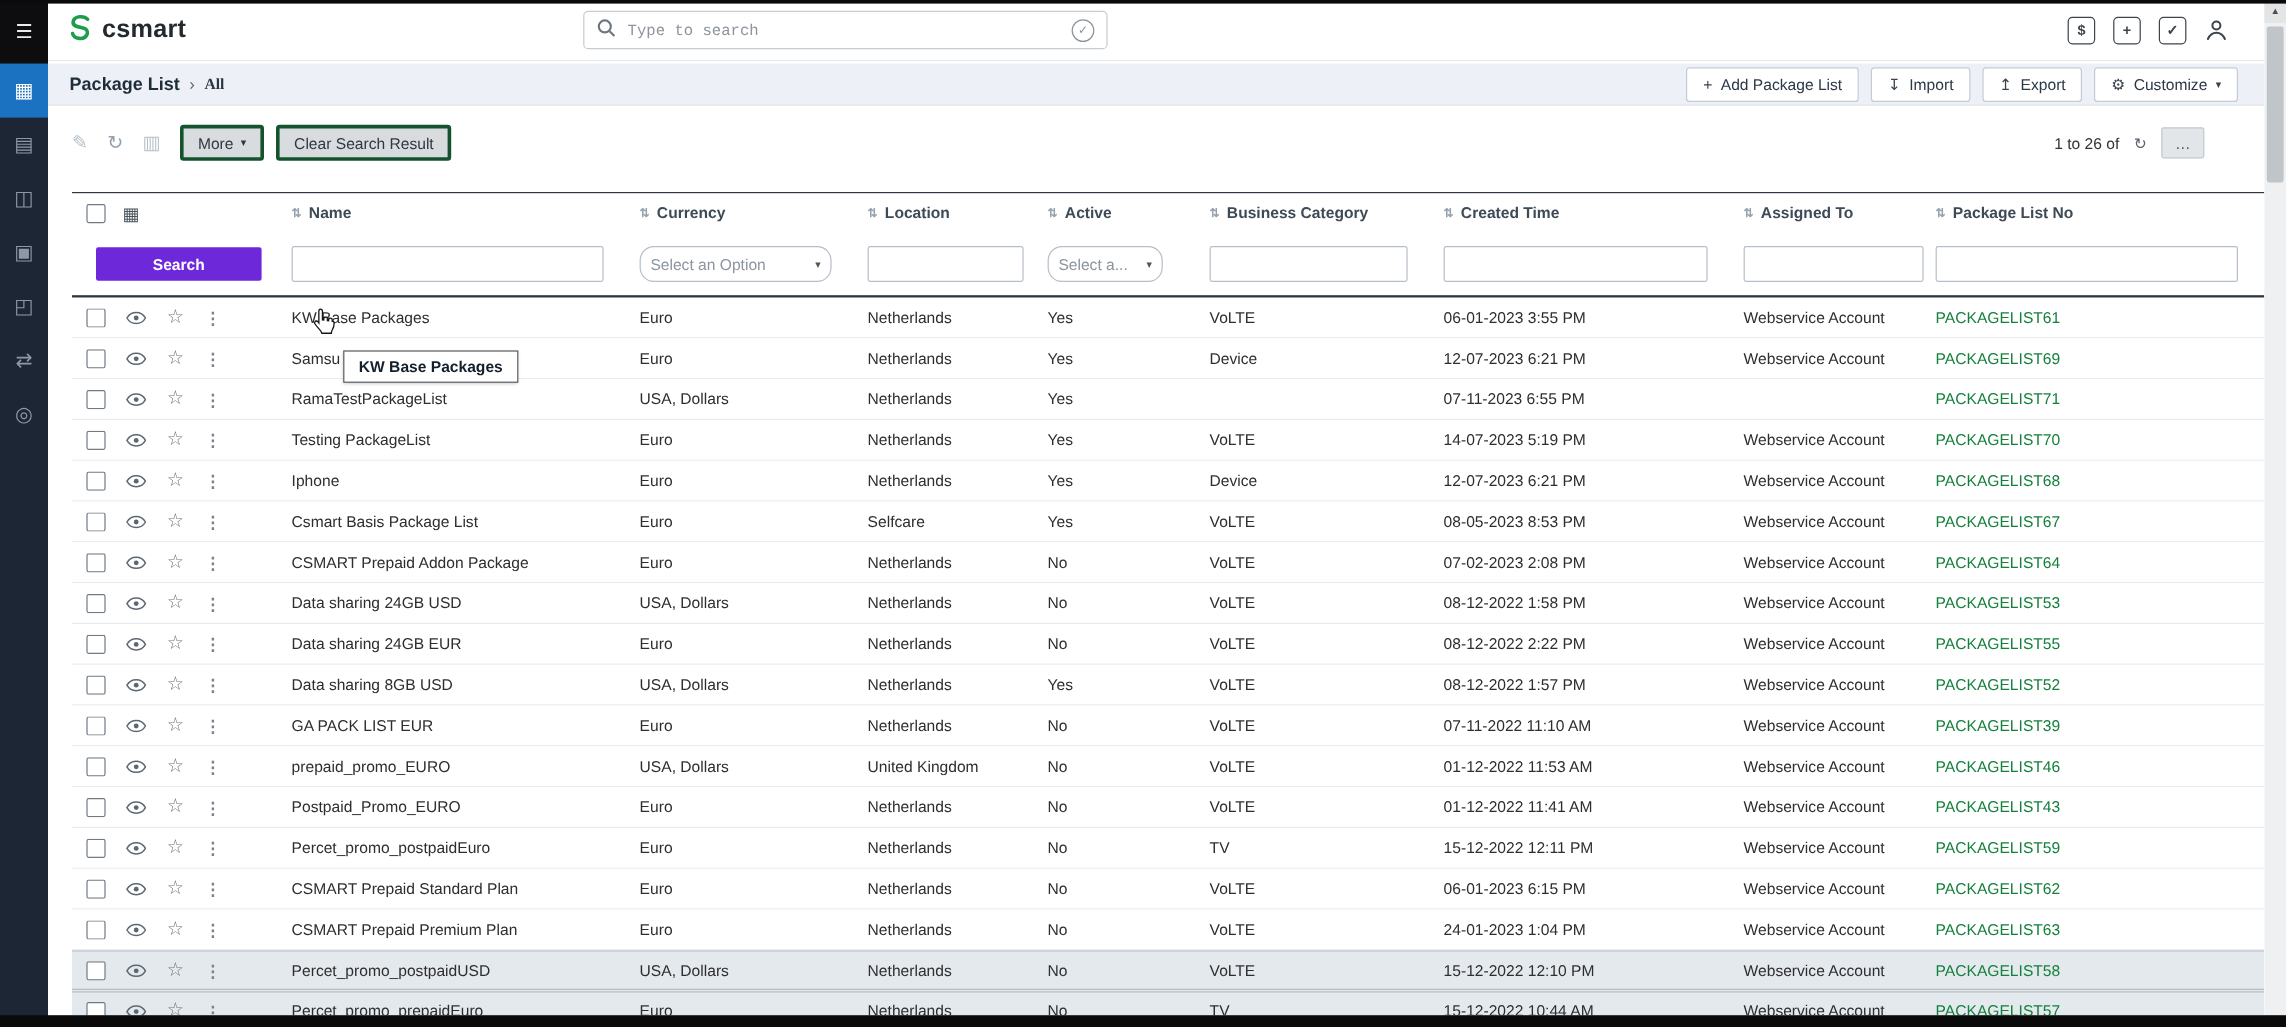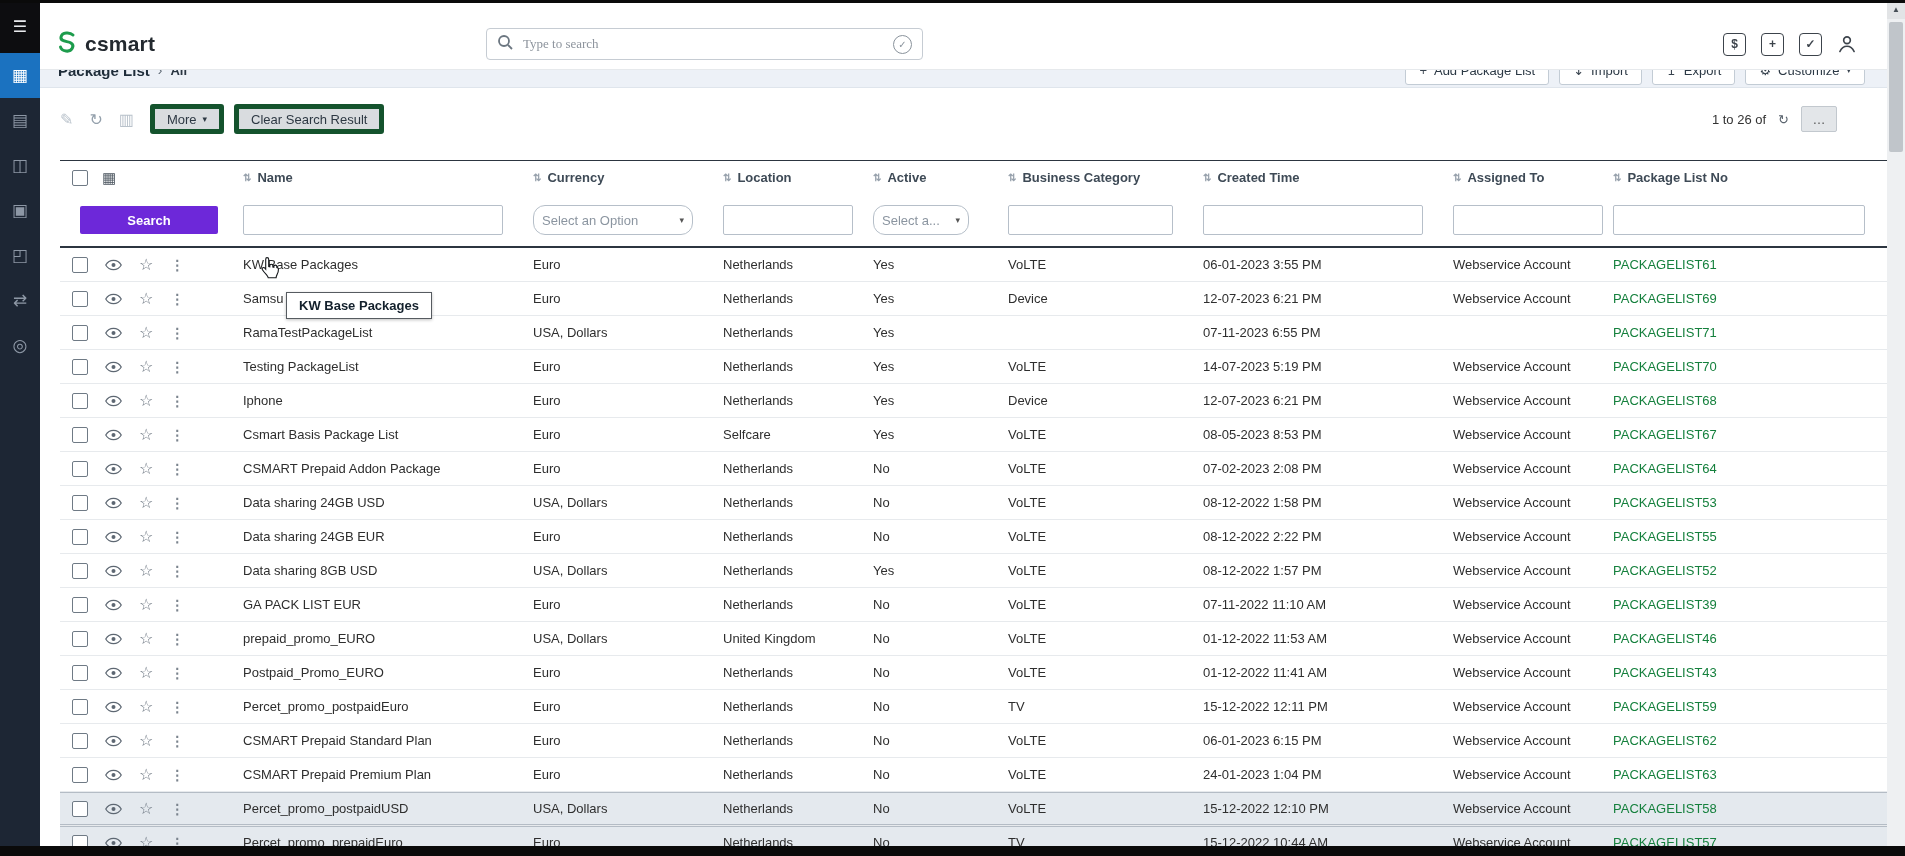--- a/index.html
+++ b/index.html
@@ -11,55 +11,55 @@
   .bottom-strip{position:absolute;left:0;bottom:0;width:100%;height:10px;background:#0a0a0a;z-index:40;}
 
   
   .sidebar{position:absolute;left:0;top:0;bottom:0;width:40px;background:#1d2634;z-index:30;}
   .sidebar-top{height:53px;background:#0d0d10;display:flex;align-items:center;justify-content:center;
                color:#e8eaed;font-size:16px;cursor:pointer;}
   .sb-item{height:45px;display:flex;align-items:center;justify-content:center;color:#8d97a5;font-size:17px;cursor:pointer;}
   .sb-item.selected{background:#1b72c0;color:#fff;}
 
   
-  .appbar{position:absolute;left:40px;right:18px;top:19px;height:50px;background:#fff;
+  .appbar{position:absolute;left:40px;right:18px;top:0;height:50px;background:#fff;
           border-bottom:1px solid #e6e9ec;display:flex;align-items:center;z-index:10;}
   .logo{display:flex;align-items:center;gap:5px;margin-left:14px;}
   .logo-text{font-size:21px;font-weight:600;color:#23292f;letter-spacing:.2px;}
   .topsearch{position:absolute;left:446px;top:9px;width:437px;height:32px;border:1px solid #c6ccd3;
              border-radius:4px;display:flex;align-items:center;padding:0 10px;gap:8px;box-sizing:border-box;background:#fff;}
-  .topsearch input{flex:1;border:none;outline:none;font-size:13px;color:#333;font-family:Liberation Serif, serif;background:transparent;}
+  .topsearch input{flex:1;border:none;outline:none;font-size:13px;color:#333;font-family:Liberation Mono, monospace;background:transparent;}
   .topsearch input::placeholder{color:#8d949d;}
   .scope{width:17px;height:17px;border:1.3px solid #8a939c;border-radius:50%;color:#8a939c;font-size:10px;
          display:flex;align-items:center;justify-content:center;cursor:pointer;flex:0 0 auto;}
   .appbar-right{position:absolute;right:30px;top:0;height:100%;display:flex;align-items:center;gap:15px;}
   .hbox{width:21px;height:21px;border:1.6px solid #3c434b;border-radius:4px;display:flex;align-items:center;
         justify-content:center;font-size:12px;font-weight:700;color:#3c434b;cursor:pointer;background:#fff;}
   .personbtn{background:none;border:none;padding:0;cursor:pointer;display:flex;align-items:center;}
 
   
   .crumbbar{position:absolute;left:40px;right:18px;top:53px;height:34px;background:#edf1f7;
             border-bottom:1px solid #dfe5ec;display:flex;align-items:center;z-index:9;}
   .crumb{margin-left:18px;display:flex;align-items:center;gap:8px;}
   .crumb-root{font-size:15px;font-weight:700;color:#1f2d3a;cursor:pointer;}
   .crumb-sep{color:#5c6772;font-size:14px;}
-  .crumb-cur{font-size:13px;font-weight:700;color:#2a3642;}
+  .crumb-cur{font-size:13px;font-weight:700;color:#2a3642;font-family:Liberation Serif, serif;}
   .page-actions{margin-left:auto;margin-right:22px;display:flex;gap:10px;}
   .action-btn{display:flex;align-items:center;gap:7px;height:29px;padding:0 13px;background:#fff;
               border:1px solid #c3ccd5;border-radius:3px;font-size:13px;color:#2c3945;font-family:inherit;cursor:pointer;}
   .a-icon{font-size:13px;color:#39444f;}
   .a-caret{font-size:9px;color:#39444f;}
 
   
   .toolbar{position:absolute;left:40px;right:18px;top:87px;height:73px;background:#fff;}
   .toolbar-inner{display:flex;align-items:center;margin:16px 20px 0 20px;height:32px;}
   .tb-icon{font-size:16px;margin-right:16px;background:none;border:none;cursor:pointer;font-family:inherit;padding:0;}
   .tb-icon.dim{color:#b9c2cb;}
   .tb-icon.mid{color:#94a0ac;}
-  .tb-btn{height:30px;padding:0 12px;background:#d9dcdf;border:5px solid #14532d;border-radius:3px;font-size:13px;
+  .tb-btn{height:30px;padding:0 12px;background:#d9dcdf;border:3px solid #14532d;border-radius:3px;font-size:13px;
           color:#2d3843;font-family:inherit;display:flex;align-items:center;gap:6px;cursor:pointer;margin-right:10px;}
   .tb-btn .a-caret{color:#2d3843;}
   .tb-right{margin-left:auto;display:flex;align-items:center;gap:12px;}
   .range{font-size:13px;color:#333;}
   .mini-refresh{font-size:13px;color:#5a646e;background:none;border:none;cursor:pointer;padding:0;}
   .pager-btn{width:36px;height:26px;background:#e3e6e9;border:1px solid #c2c8ce;border-radius:2px;color:#555;
              font-size:13px;display:flex;align-items:center;justify-content:center;cursor:pointer;margin-right:30px;}
 
   
   .grid{position:absolute;left:40px;width:1847px;top:160px;bottom:10px;overflow:hidden;background:#fff;}

